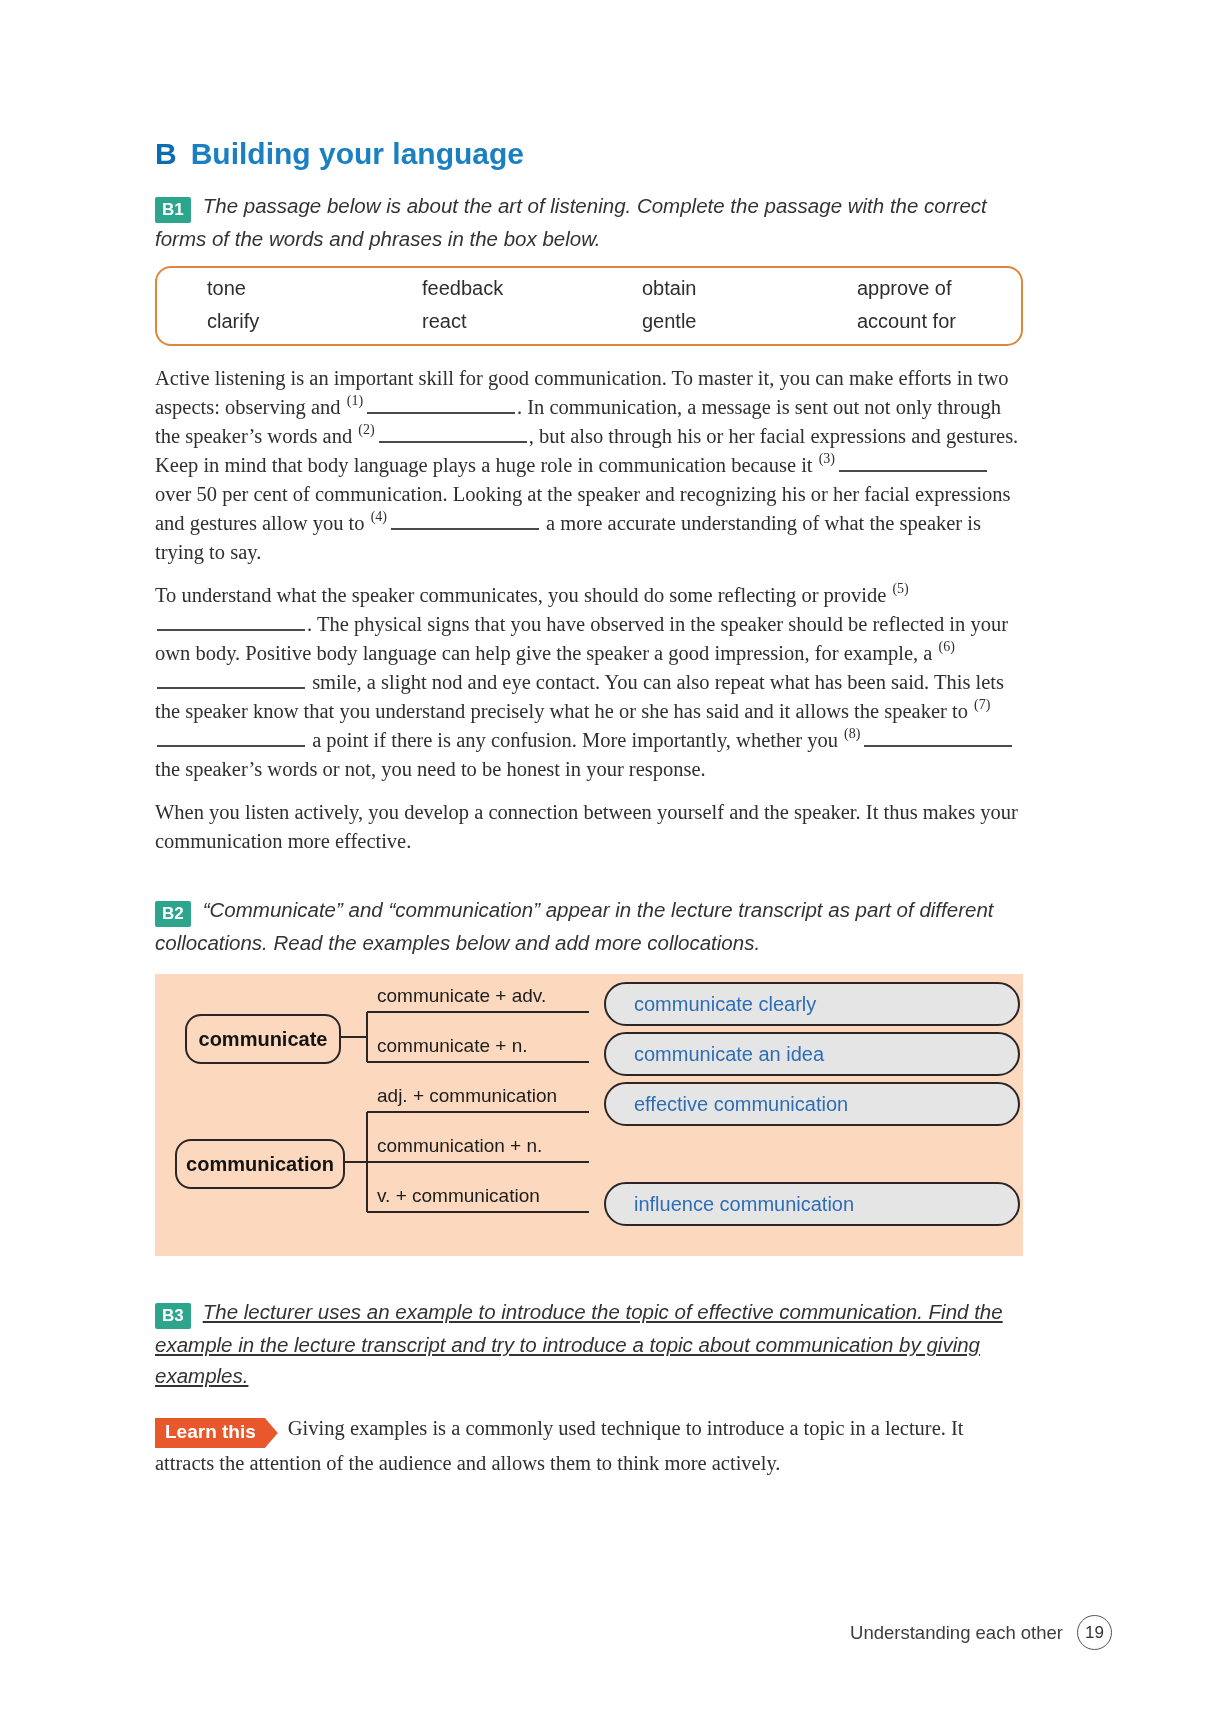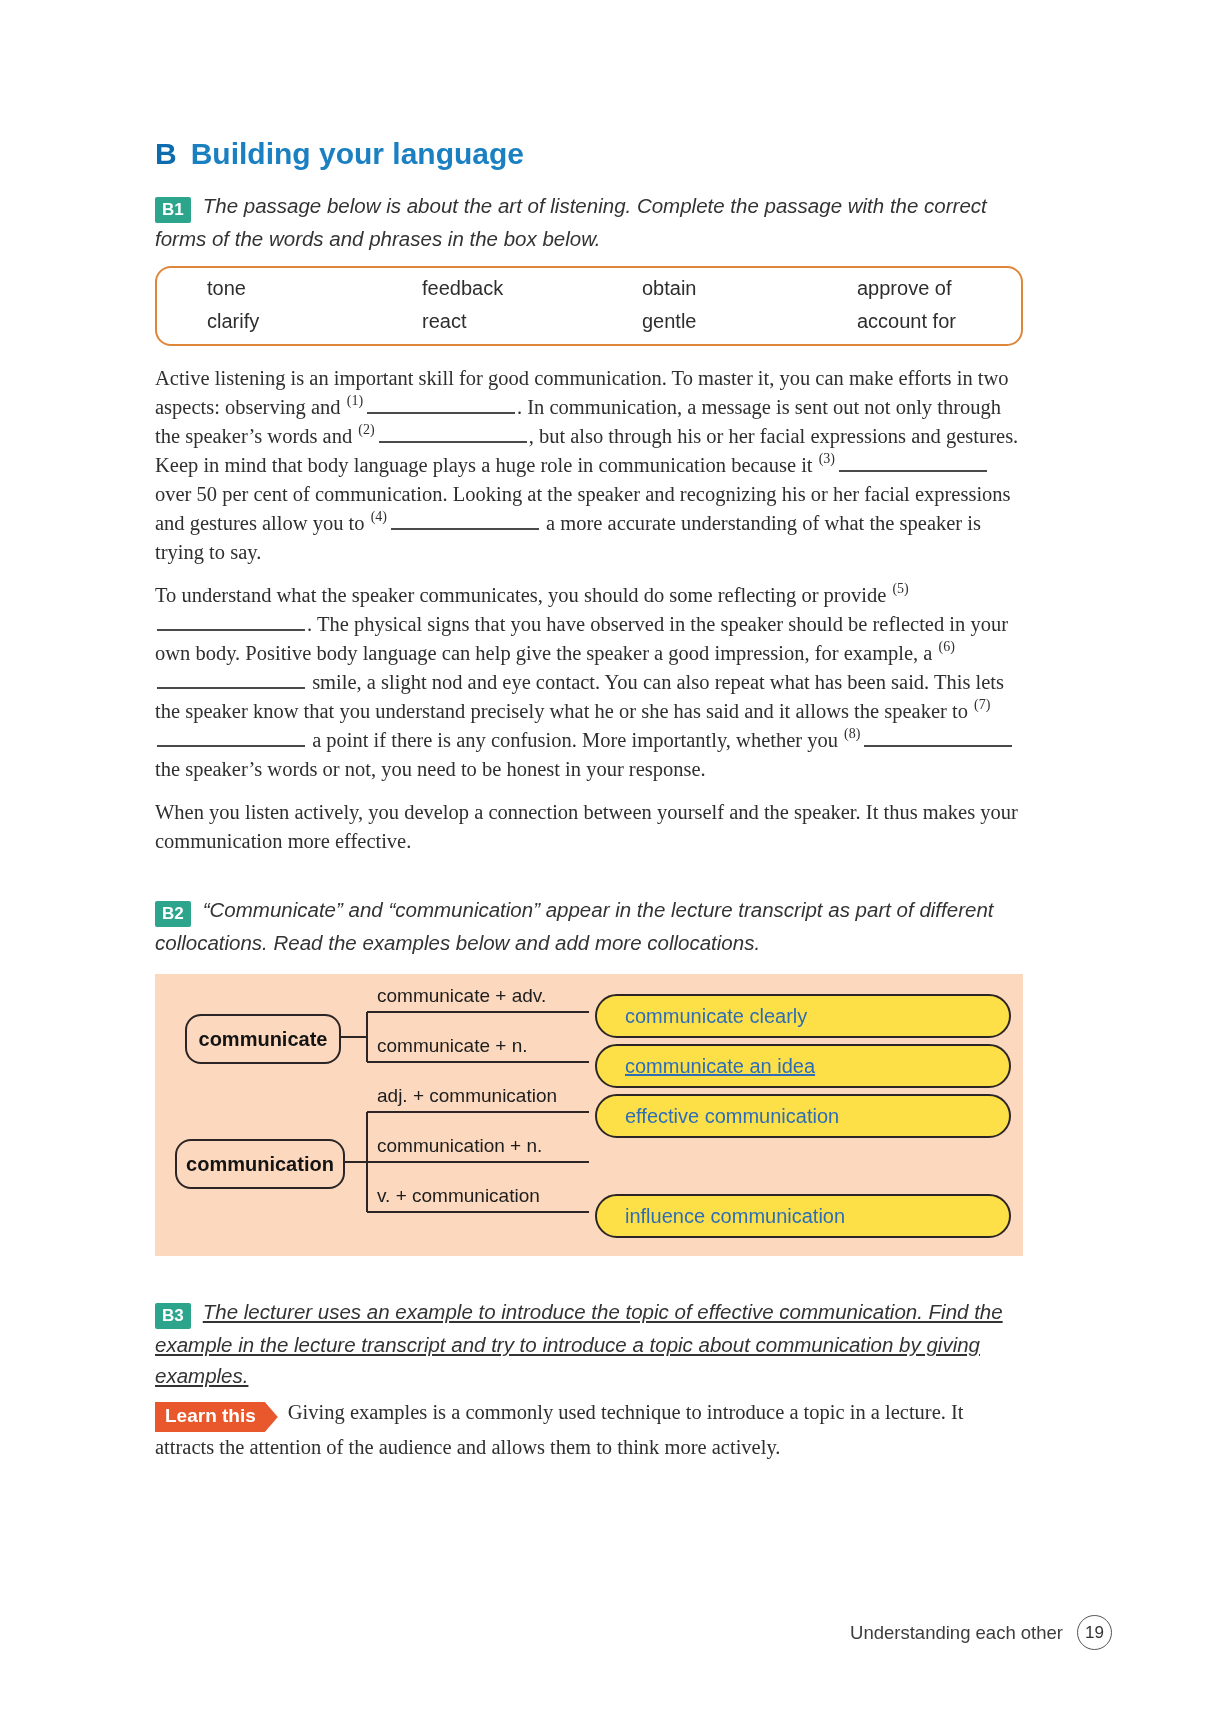--- a/index.html
+++ b/index.html
@@ -64,29 +64,29 @@
   .node{
     position:absolute;border:2.5px solid #2b2526;border-radius:16px;
     background:#fbd8be;color:#141414;font-weight:bold;font-size:20px;
     display:flex;align-items:center;justify-content:center;
   }
   .branch-label{
     position:absolute;font-size:19px;color:#1d1d1d;white-space:nowrap;
   }
   .branch-label .it{}
   .result-box{
-    position:absolute;left:440px;width:416px;height:44px;
-    border:2px solid #2b2526;border-radius:22px;background:#fde047;
+    position:absolute;left:449px;width:416px;height:44px;
+    border:2px solid #2b2526;border-radius:22px;background:#e5e5e5;
     box-sizing:border-box;
     display:flex;align-items:center;padding-left:28px;
-    color:#2e6db6;font-size:20px;margin-top:12px;
+    color:#2e6db6;font-size:20px;
   }
   
   .learn-para{
-    margin:6px 0 0 0;
+    margin:22px 0 0 0;
     font-family:"Liberation Serif",serif;
     font-size:20.5px;line-height:31px;color:#2f2f2f;
   }
   .learn-badge{
     display:inline-block;background:#e8582c;color:#ffffff;
     font-family:"Liberation Sans",sans-serif;
     font-weight:bold;font-size:19px;line-height:28px;
     padding:0 22px 2px 10px;margin-right:10px;vertical-align:-3px;
     clip-path:polygon(0 0,calc(100% - 13px) 0,100% 50%,calc(100% - 13px) 100%,0 100%);
   }
@@ -153,21 +153,21 @@
       <div class="node" style="left:30px;top:40px;width:152px;height:46px;">communicate</div>
       <div class="node" style="left:20px;top:165px;width:166px;height:46px;">communication</div>
 
       <div class="branch-label" style="left:222px;top:11px;"><span>communicate + </span><span class="it">adv.</span></div>
       <div class="branch-label" style="left:222px;top:61px;"><span>communicate + </span><span class="it">n.</span></div>
       <div class="branch-label" style="left:222px;top:111px;"><span class="it">adj.</span><span> + communication</span></div>
       <div class="branch-label" style="left:222px;top:161px;"><span>communication + </span><span class="it">n.</span></div>
       <div class="branch-label" style="left:222px;top:211px;"><span class="it">v.</span><span> + communication</span></div>
 
       <div class="result-box" style="top:8px;">communicate clearly</div>
-      <div class="result-box" style="top:58px;text-decoration:underline;">communicate an idea</div>
+      <div class="result-box" style="top:58px;">communicate an idea</div>
       <div class="result-box" style="top:108px;">effective communication</div>
       <div class="result-box" style="top:208px;">influence communication</div>
     </div>
 
     <p class="instruction instr-b3">
       <span class="badge">B3</span><span>The lecturer uses an example to introduce the topic of effective communication. Find the example in the lecture transcript and try to introduce a topic about communication by giving examples.</span>
     </p>
 
     <p class="learn-para">
       <span class="learn-badge">Learn this</span><span>Giving examples is a commonly used technique to introduce a topic in a lecture. It attracts the attention of the audience and allows them to think more actively.</span>

